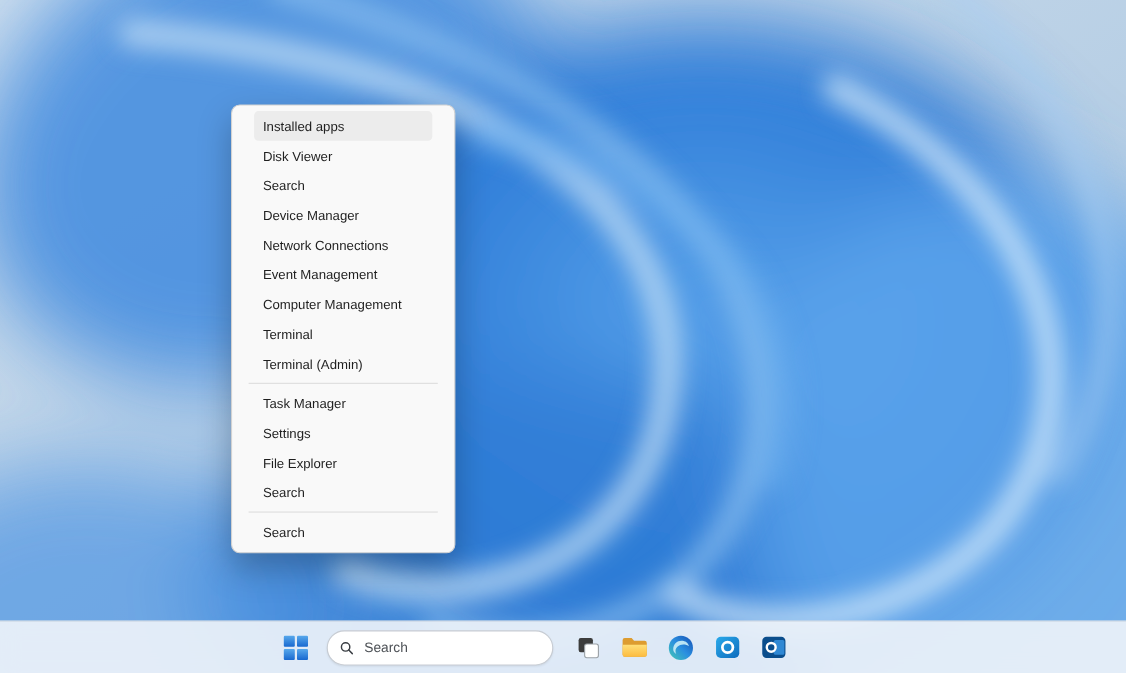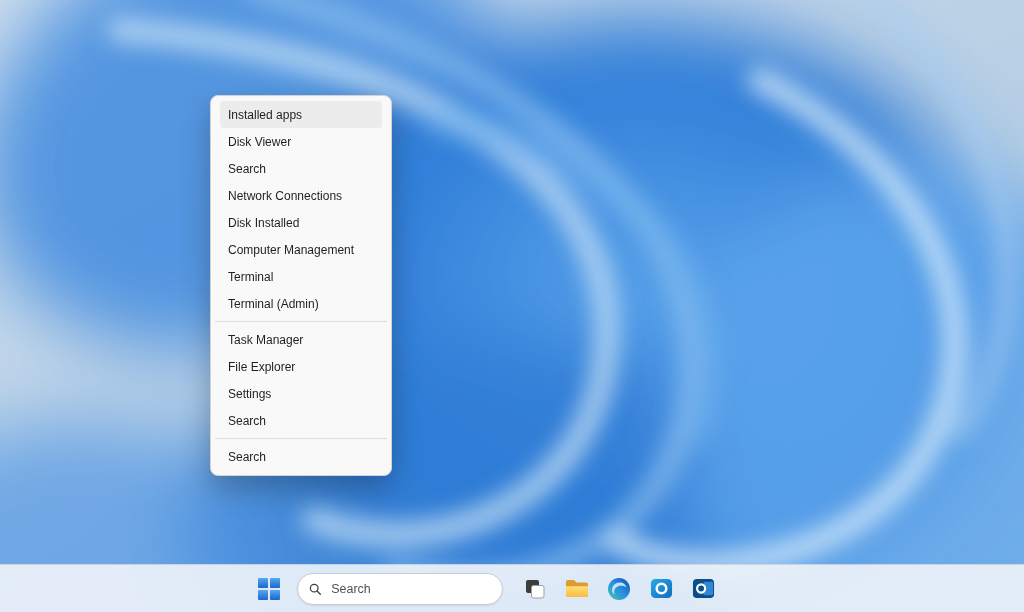--- a/index.html
+++ b/index.html
@@ -7,21 +7,21 @@
     position:relative;width:1024px;height:612px;overflow:hidden;
     font-family:"Liberation Sans",sans-serif;
     background:linear-gradient(135deg,#ccdcec 0%,#b9cfe4 45%,#a7c4de 100%);
   }
   .wallpaper{position:absolute;inset:0;}
 
   
   .context-menu{
     position:absolute;left:210px;top:95px;width:172px;
     background:#f9f9f9;border:1px solid #d2d2d2;border-radius:8px;
-    padding:5px 4px;box-shadow:0 14px 30px rgba(0,0,0,0.25);z-index:5;
+    padding:5px 15px;box-shadow:0 14px 30px rgba(0,0,0,0.25);z-index:5;
   }
   .menu-item{
     height:27px;margin:0 5px;padding:0 8px;
     display:flex;align-items:center;justify-content:space-between;
     border-radius:4px;font-size:12px;color:#1f1f1f;cursor:default;
     white-space:nowrap;
   }
   .menu-item.highlighted{background:#ececec;}
   .menu-sep{height:1px;background:#dddddd;margin:4px 0;}
   .submenu-chevron{font-size:13px;color:#4a4a4a;line-height:1;}
@@ -100,45 +100,48 @@
     <div class="menu-item highlighted">
       <span>Installed apps</span>
     </div>
     <div class="menu-item">
       <span>Disk Viewer</span>
     </div>
     <div class="menu-item">
       <span>Search</span>
     </div>
     <div class="menu-item">
+      <span>Device Manager</span>
+    </div>
+    <div class="menu-item">
       <span>Network Connections</span>
     </div>
     <div class="menu-item">
-      <span>Disk Installed</span>
+      <span>Event Management</span>
     </div>
     <div class="menu-item">
       <span>Computer Management</span>
     </div>
     <div class="menu-item">
       <span>Terminal</span>
     </div>
     <div class="menu-item">
       <span>Terminal (Admin)</span>
     </div>
 
     <div class="menu-sep"></div>
 
     <div class="menu-item">
       <span>Task Manager</span>
     </div>
     <div class="menu-item">
+      <span>Settings</span>
+    </div>
+    <div class="menu-item">
       <span>File Explorer</span>
-    </div>
-    <div class="menu-item">
-      <span>Settings</span>
     </div>
     <div class="menu-item">
       <span>Search</span>
     </div>
 
     <div class="menu-sep"></div>
 
     <div class="menu-item">
       <span>Search</span>
     </div>

